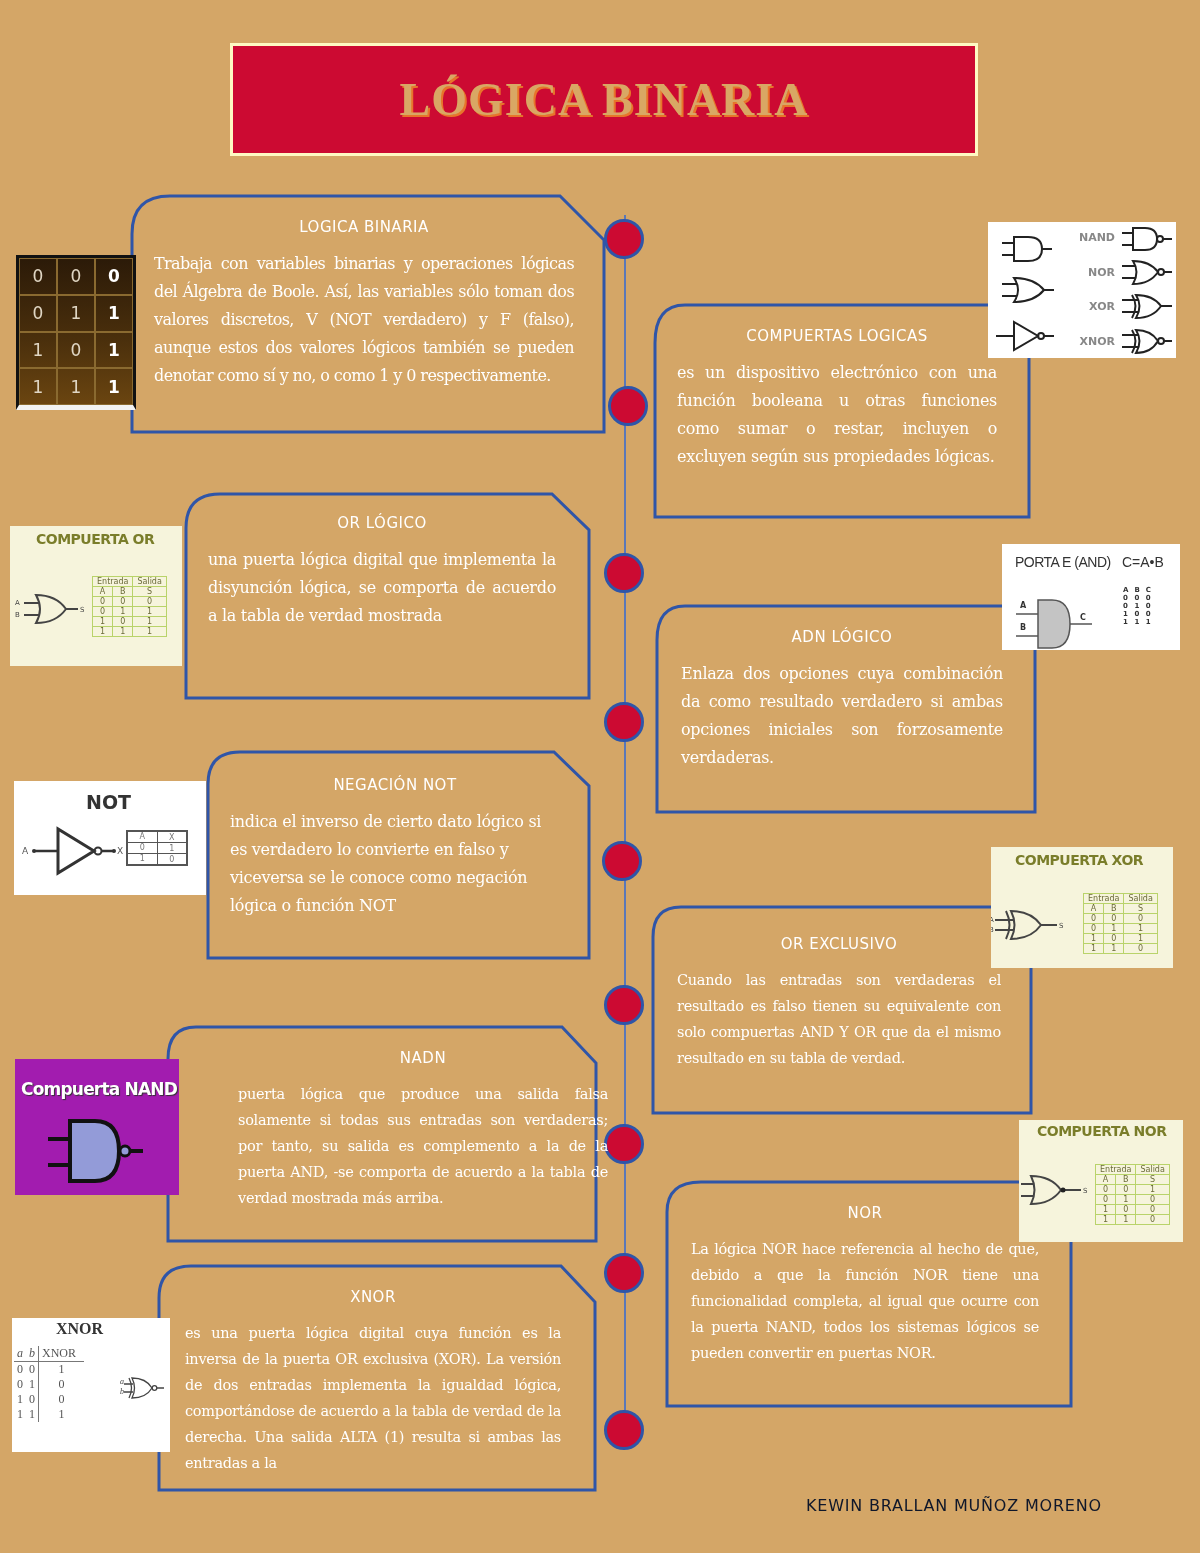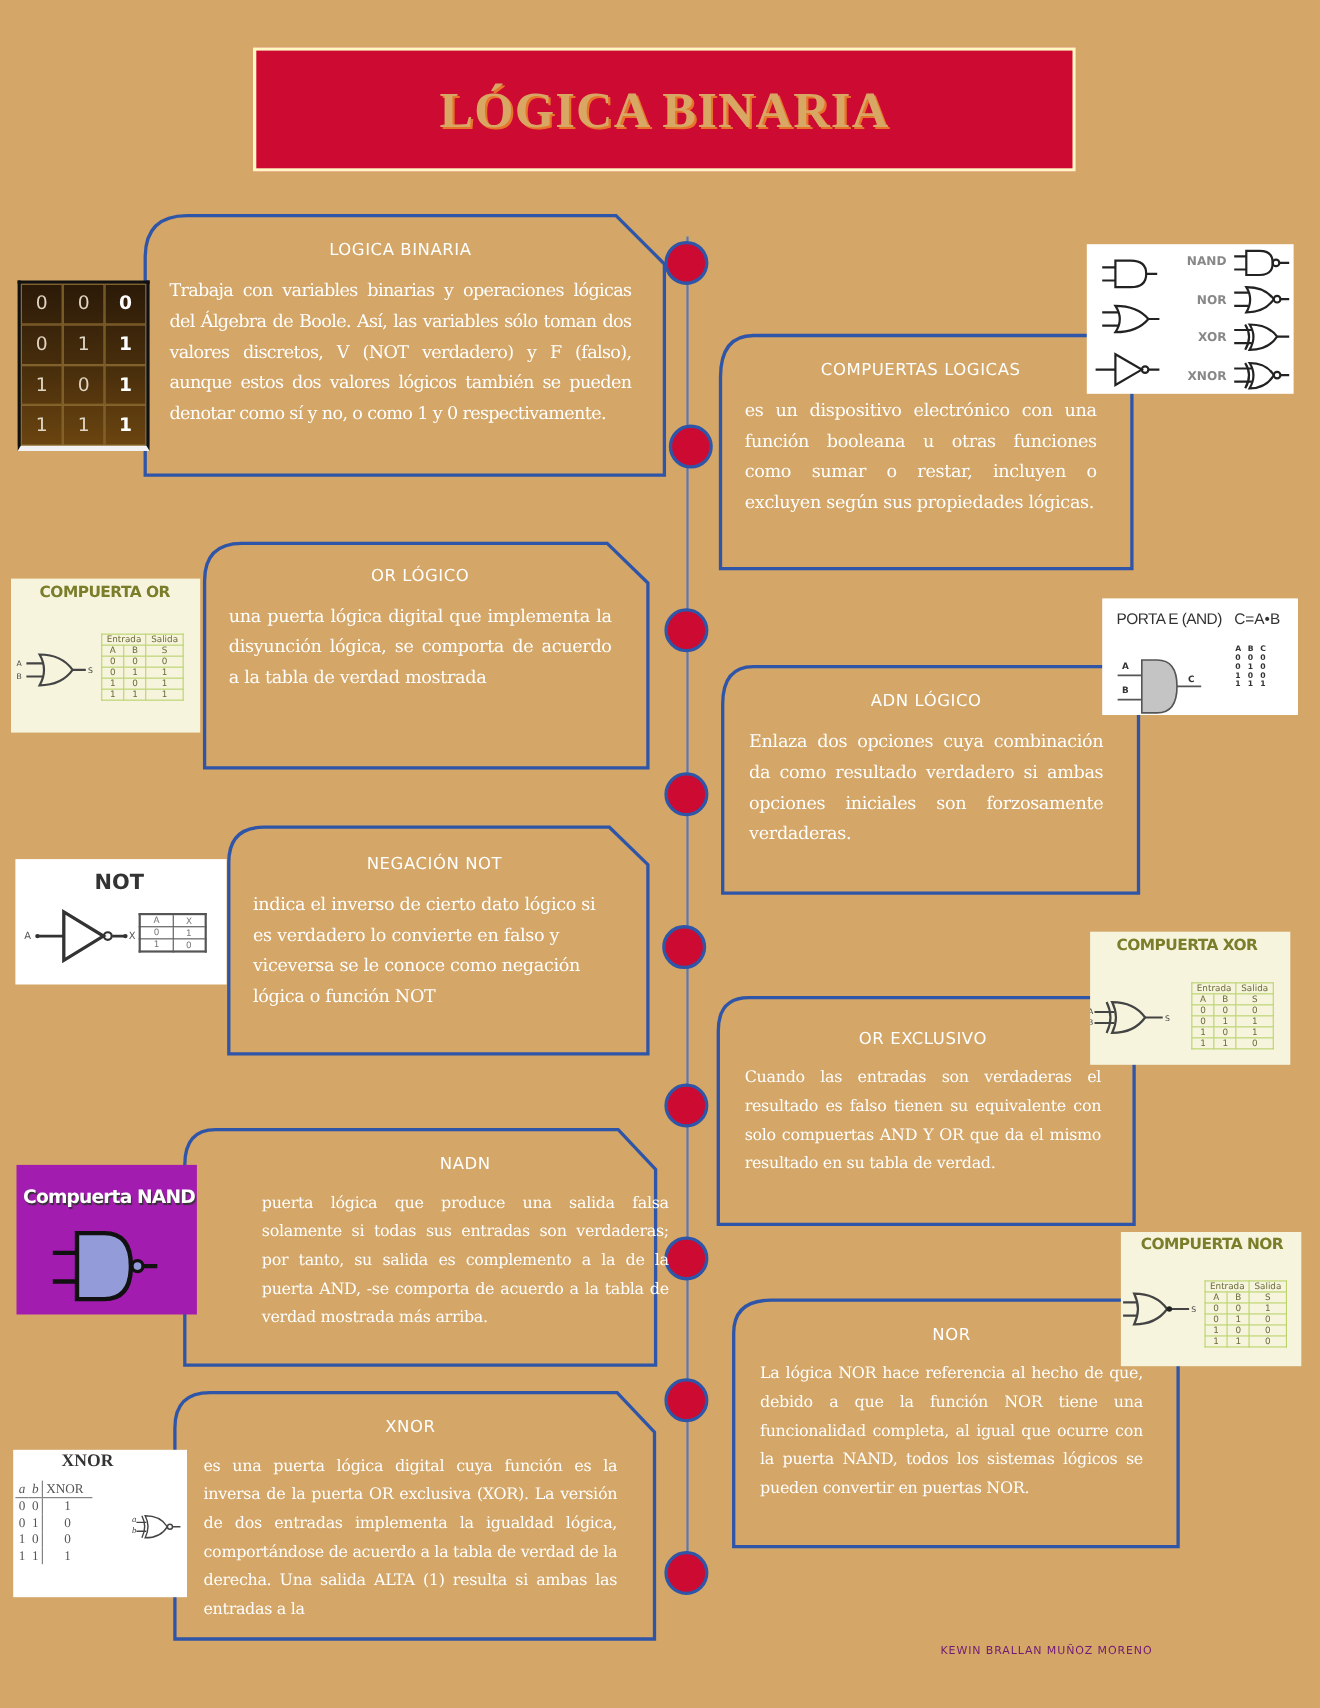--- a/index.html
+++ b/index.html
@@ -56,22 +56,22 @@
     font-family: "DejaVu Sans", sans-serif; font-size: 17px; color: #e0d6c4;
   }
   .binary-table span.out { font-weight: bold; color: #ffffff; }
   .img-label {
     font-family: "DejaVu Sans", sans-serif; font-weight: bold; color: #7a7d2a;
     font-size: 14px; letter-spacing: -0.5px;
   }
   table.tt { border-collapse: collapse; font-family: "DejaVu Sans", sans-serif; font-size: 8px; color: #6b6b3a; }
   table.tt td { border: 1px solid #b9d36a; text-align: center; padding: 0 4px; line-height: 9px; }
   .footer {
-    position: absolute; left: 855px; top: 1496px;
-    font-family: "DejaVu Sans", sans-serif; font-size: 10px; letter-spacing: 0.8px; color: #701a75;
+    position: absolute; left: 806px; top: 1496px;
+    font-family: "DejaVu Sans", sans-serif; font-size: 16px; letter-spacing: 0.8px; color: #0f172a;
   }
 </style>
 </head>
 <body>
 
 <div class="title-banner">
   <h1>LÓGICA BINARIA</h1>
 </div>
 
 <div class="timeline-line"></div>

